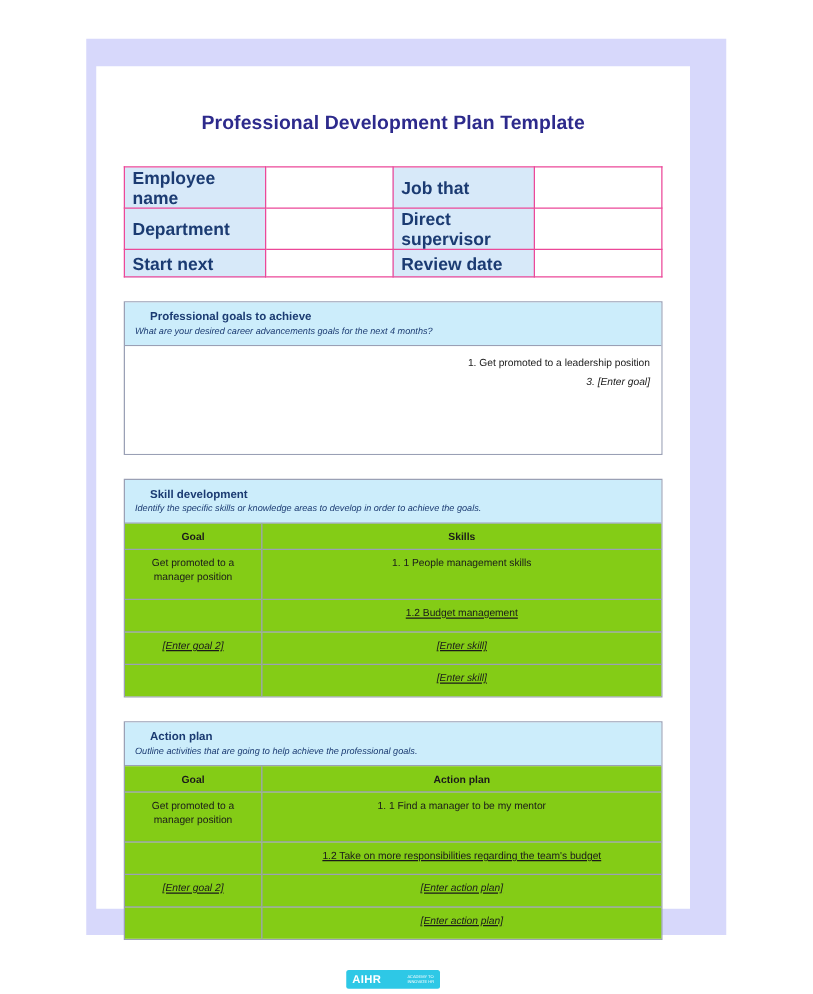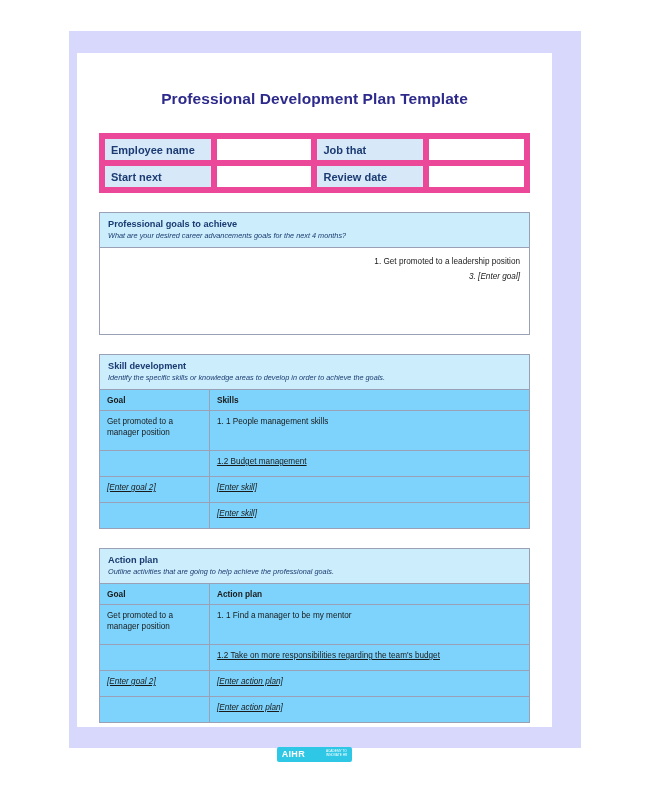--- a/index.html
+++ b/index.html
@@ -44,23 +44,23 @@
   
   table {
     border-collapse: collapse;
     width: 100%;
     table-layout: fixed;
   }
   .info-table {
     margin-top: 25px;
   }
   .info-table td {
-    border: 6px solid #ec4899;
+    border: 1px solid #ec4899;
     height: 21px;
-    font-size: 11px;
+    font-size: 14px;
     padding: 0 6px;
     vertical-align: middle;
   }
   .info-table td.label {
     background: #d7e9f9;
     color: #1b3b72;
     font-weight: bold;
     width: 26.5%;
   }
   .info-table td.value {
@@ -74,21 +74,21 @@
   }
   .section-head {
     background: #ccedfb;
     padding: 6px 8px 7px 8px;
     border-bottom: 1px solid #9aa0b5;
   }
   .section-title {
     font-size: 9.2px;
     font-weight: bold;
     color: #1b3b72;
-    margin: 0 0 2px 0;
+    margin: 0 0 2px 12px;
   }
   .section-sub {
     font-size: 7.3px;
     font-style: italic;
     color: #1b3b72;
     margin: 0;
   }
   .goals-body {
     background: #ffffff;
     height: 86px;
@@ -105,23 +105,23 @@
     font-style: italic;
     color: #1a1a1a;
   }
   
   .data-table td, .data-table th {
     border-top: 1px solid #9aa0b5;
     border-right: 1px solid #9aa0b5;
     font-size: 8.2px;
     padding: 6px 7px;
     vertical-align: top;
-    text-align: left;
+    text-align: center;
     color: #1a1a1a;
-    background: #7dd3fc;
+    background: #84cc16;
   }
   .data-table td:last-child, .data-table th:last-child {
     border-right: none;
   }
   .data-table tr:first-child th {
     border-top: none;
     font-weight: bold;
     font-size: 8.3px;
     padding-top: 5px;
     padding-bottom: 5px;
@@ -137,21 +137,21 @@
   .row-tall td { height: 27px; }
   .row-short td { height: 13px; text-decoration: underline; }
   
   .logo-wrap {
     margin-top: 24px;
     display: flex;
     justify-content: center;
   }
   .logo {
     display: flex;
-    align-items: flex-start;
+    align-items: center;
     background: #2ec8e6;
     border-radius: 2px;
     padding: 3px 5px;
     gap: 21px;
   }
   .logo-main {
     color: #ffffff;
     font-size: 9px;
     font-weight: bold;
     letter-spacing: 0.3px;
@@ -174,20 +174,26 @@
   <div class="page-title">Professional Development Plan Template</div>
 
   <div class="content">
 
     <table class="info-table">
       <tbody>
           <tr>
         <td class="label">Employee name</td>
         <td class="value"></td>
         <td class="label">Job that</td>
+        <td class="value"></td>
+      </tr>
+      <tr>
+        <td class="label">Department</td>
+        <td class="value"></td>
+        <td class="label">Direct supervisor</td>
         <td class="value"></td>
       </tr>
       <tr>
         <td class="label">Start next</td>
         <td class="value"></td>
         <td class="label">Review date</td>
         <td class="value"></td>
       </tr>
     </tbody>
       </table>

